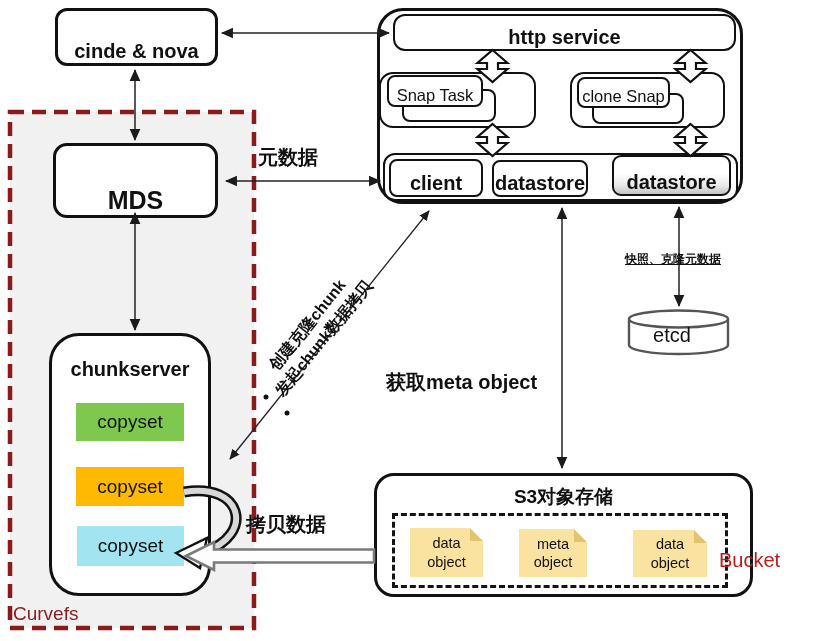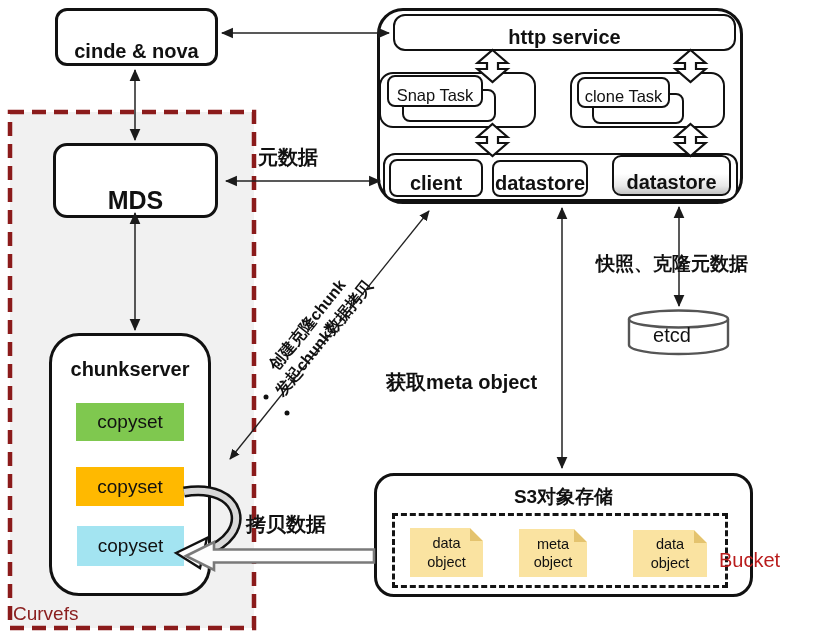--- a/index.html
+++ b/index.html
@@ -43,21 +43,21 @@
 
   <div class="box thin" style="left:379px;top:72px;width:157px;height:56px;border-radius:14px;"></div>
   <div class="box thin" style="left:402px;top:89px;width:94px;height:33px;border-radius:8px;"></div>
   <div class="box thin" style="left:387px;top:75px;width:96px;height:32px;border-radius:8px;font-size:16.5px;font-weight:400;">
     <span>Snap Task</span>
   </div>
 
   <div class="box thin" style="left:570px;top:72px;width:155px;height:56px;border-radius:14px;"></div>
   <div class="box thin" style="left:592px;top:93px;width:92px;height:31px;border-radius:8px;"></div>
   <div class="box thin" style="left:577px;top:77px;width:93px;height:31px;border-radius:8px;font-size:16.5px;font-weight:400;">
-    <span>clone Task</span>
+    <span>clone Snap</span>
   </div>
 
   <div class="box thin" style="left:383px;top:153px;width:355px;height:48px;border-radius:12px;"></div>
   <div class="box thin" style="left:389px;top:159px;width:94px;height:38px;border-radius:8px;font-size:20px;">
     <span>client</span>
   </div>
   <div class="box thin" style="left:492px;top:160px;width:96px;height:37px;border-radius:8px;font-size:20px;">
     <span>datastore</span>
   </div>
   <div class="box thin metastore-grad" style="left:612px;top:155px;width:119px;height:41px;font-size:20px;">
@@ -130,21 +130,21 @@
 
     <polygon points="186,556 214,542 214,549.5 374,549.5 374,562.5 214,562.5 214,570" fill="#fdfdfd" stroke="#7a7a7a" stroke-width="2.6"></polygon>
 
     <g fill="#fff" stroke="#555" stroke-width="2.4">
       <path d="M 629 319 L 629 345 A 49.5 9 0 0 0 728 345 L 728 319"></path>
       <ellipse cx="678.5" cy="319" rx="49.5" ry="8.5"></ellipse>
     </g>
   </svg>
 
   <div class="lbl" style="left:258px;top:144px;font-size:20px;">元数据</div>
-  <div class="lbl" style="left:596px;top:251px;font-size:19px;">快照、克隆元数据</div>
+  <div class="lbl" style="left:625px;top:251px;font-size:12px;text-decoration:underline;">快照、克隆元数据</div>
   <div class="lbl" style="left:386px;top:369px;font-size:20px;">获取meta object</div>
   <div class="lbl" style="left:246px;top:511px;font-size:20px;">拷贝数据</div>
   <div class="lbl" style="left: 719px; top: 549px; font-size: 20px; font-weight: 400; color: #b91c1c;">Bucket</div>
   <div class="lbl" style="left: 13px; top: 603px; font-size: 19px; font-weight: 400; color: rgb(139, 32, 32);">Curvefs</div>
   <div class="lbl" style="left:629px;top:324px;width:86px;text-align:center;font-size:20px;font-weight:400;">etcd</div>
 
   <div class="diag">
     <div>创建克隆chunk</div>
     <div>发起chunk数据拷贝</div>
   </div>

